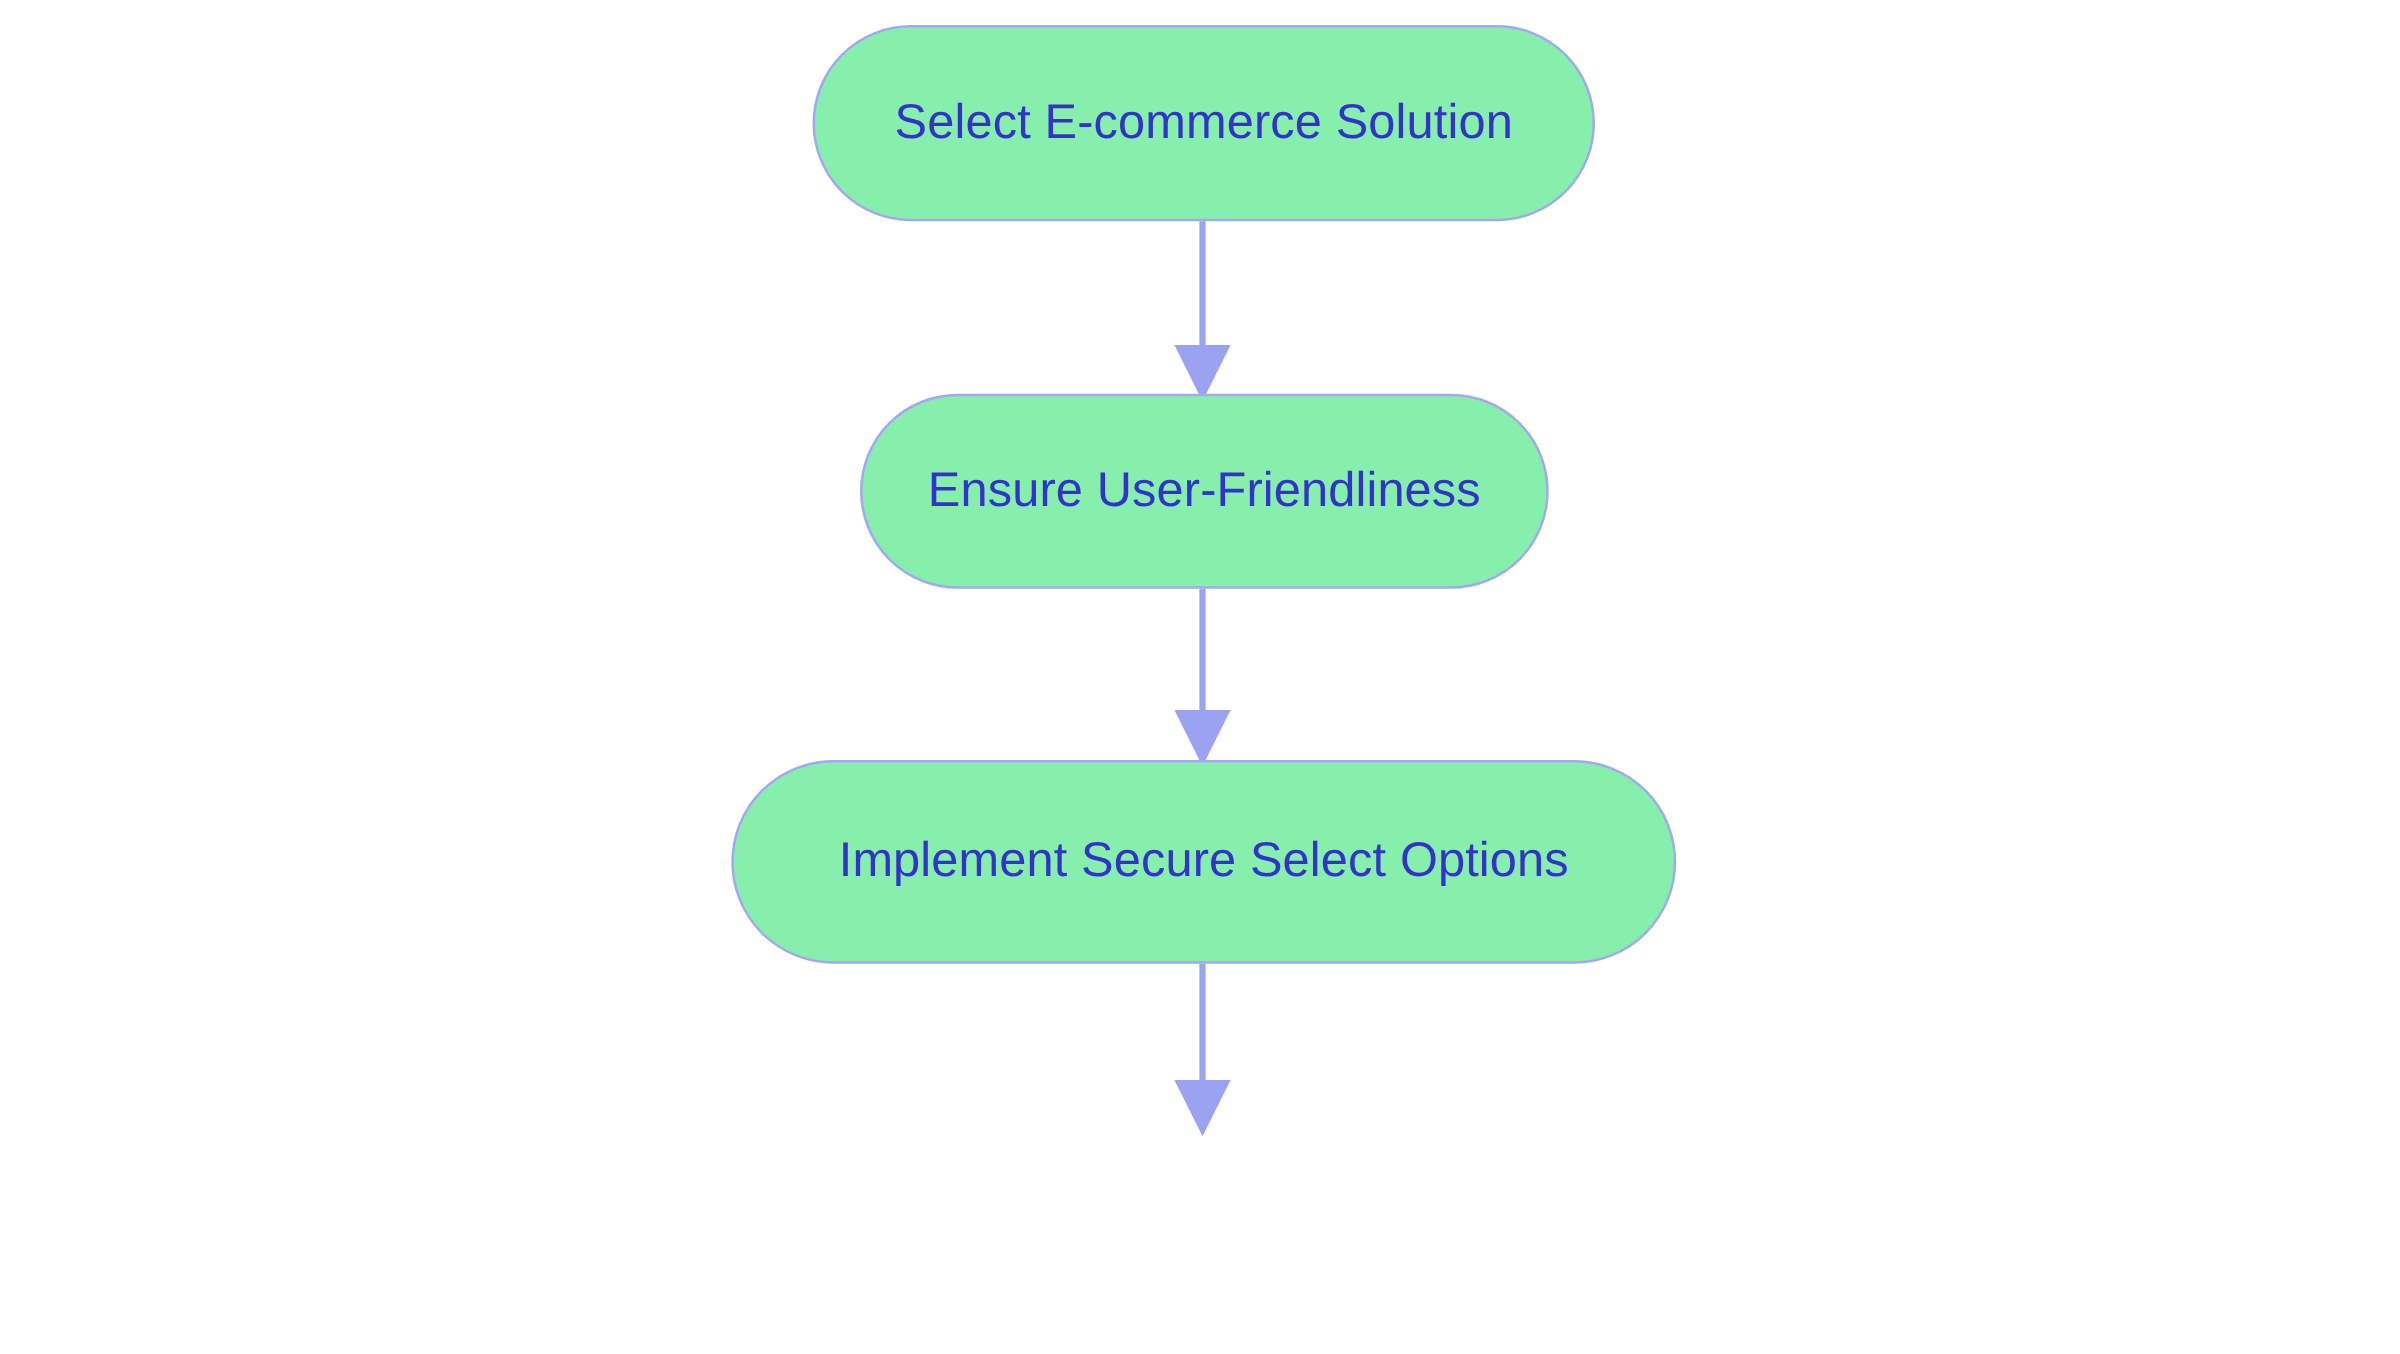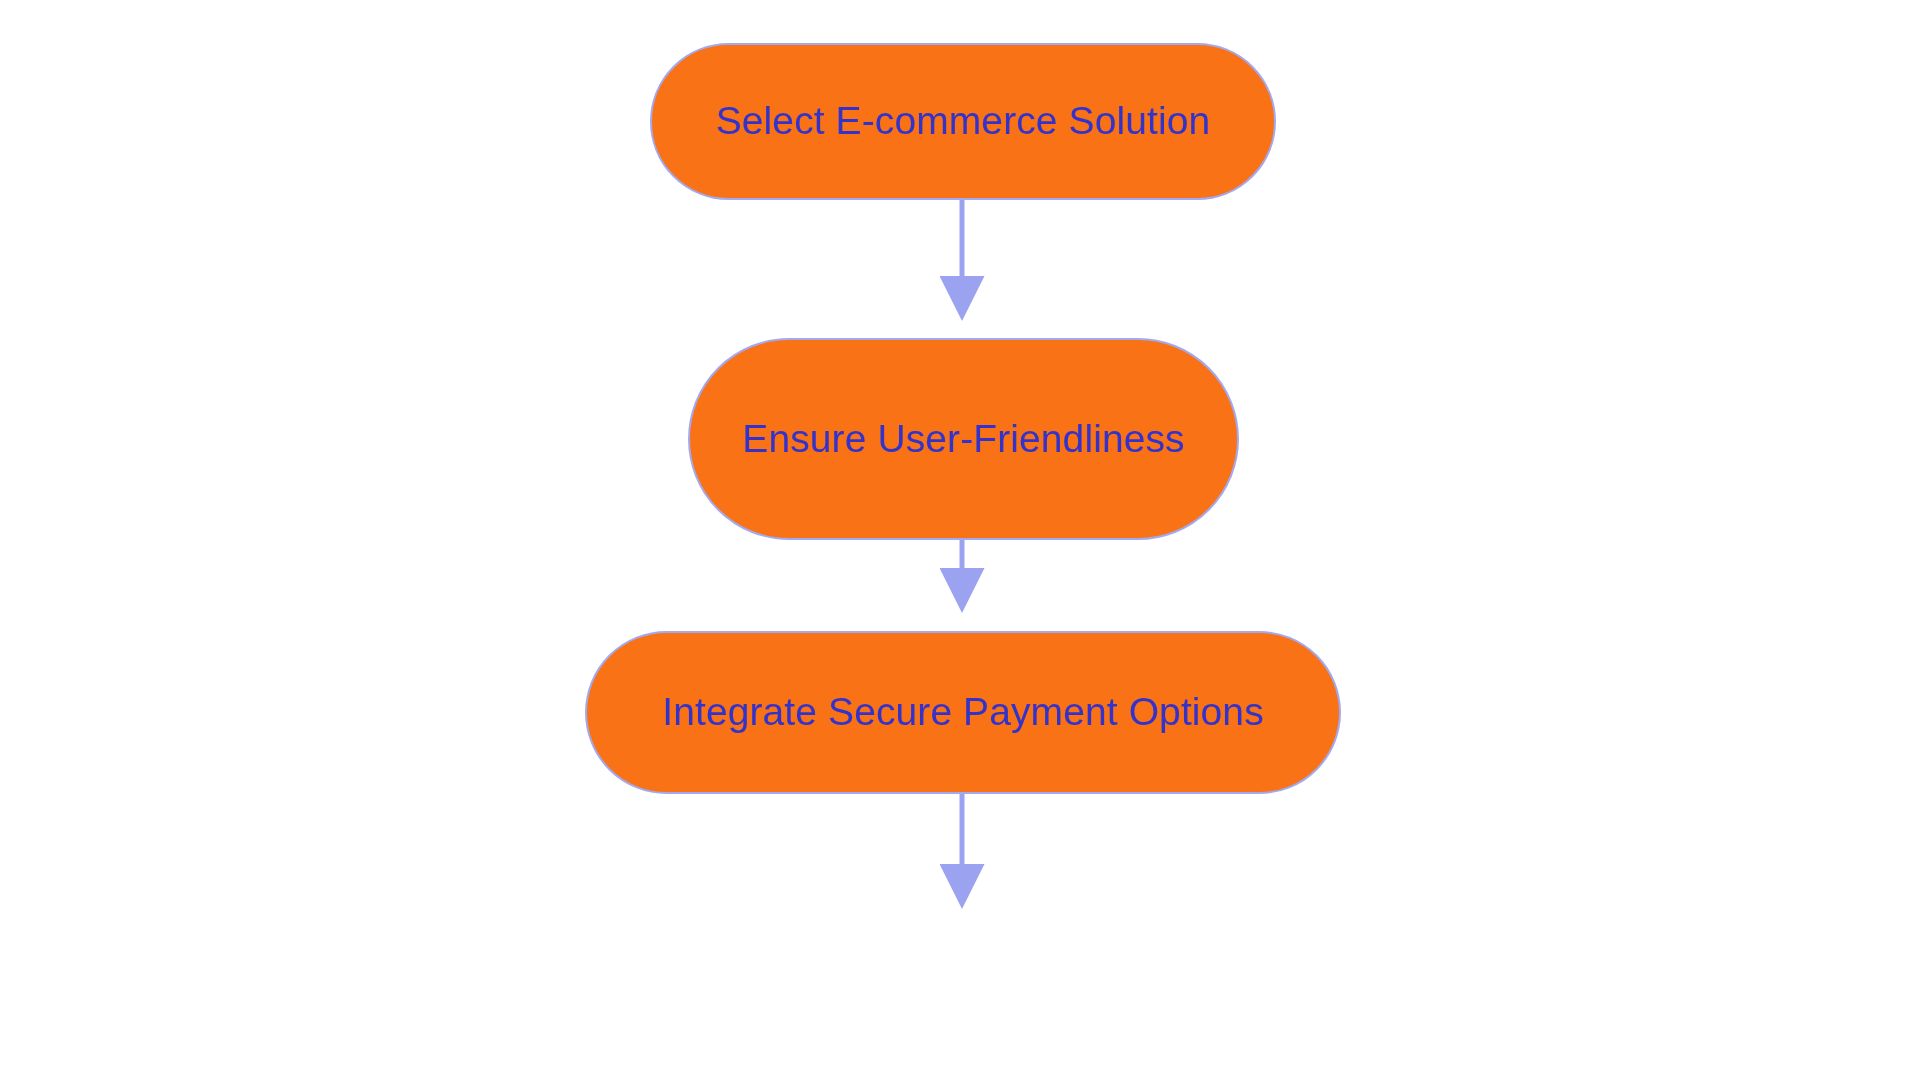--- a/index.html
+++ b/index.html
@@ -32,41 +32,40 @@
   }
 
   
   .node {
     position: absolute;
     z-index: 2;
     box-sizing: border-box;
     display: flex;
     align-items: center;
     justify-content: center;
-    background: #f97316;
+    background: #86efac;
     border: 2px solid #a3a9f0;
     border-radius: 999px;
     text-align: center;
-    margin-top: 23px;
   }
 
   .node-label {
     color: #3333cc;
     font-family: "Liberation Sans", sans-serif;
     font-size: 39px;
     font-weight: 400;
     line-height: 1.15;
     letter-spacing: 0.1px;
     white-space: nowrap;
     user-select: none;
   }
 
   
   #node-0 { left: 650px;  top: 20px;   width: 626px; height: 157px; }
-  #node-1 { left: 688px;  top: 315px;  width: 551px; height: 202px; }
+  #node-1 { left: 688px;  top: 315px;  width: 551px; height: 156px; }
   #node-2 { left: 585px;  top: 608px;  width: 756px; height: 163px; }
   #node-3 { left: 765px;  top: 903px;  width: 401px; height: 158px; }
 </style>
 </head>
 <body>
 
 <div id="flowchart-canvas">
 
   <svg id="connector-layer" viewBox="0 0 1920 1083" width="1920" height="1083" xmlns="http://www.w3.org/2000/svg">
     <defs>
@@ -84,17 +83,17 @@
 
   <div class="node" id="node-0">
     <span class="node-label">Select E-commerce Solution</span>
   </div>
 
   <div class="node" id="node-1">
     <span class="node-label">Ensure User-Friendliness</span>
   </div>
 
   <div class="node" id="node-2">
-    <span class="node-label">Integrate Secure Payment Options</span>
+    <span class="node-label">Implement Secure Select Options</span>
   </div>
 
 
 </div>
 
 </body></html>

